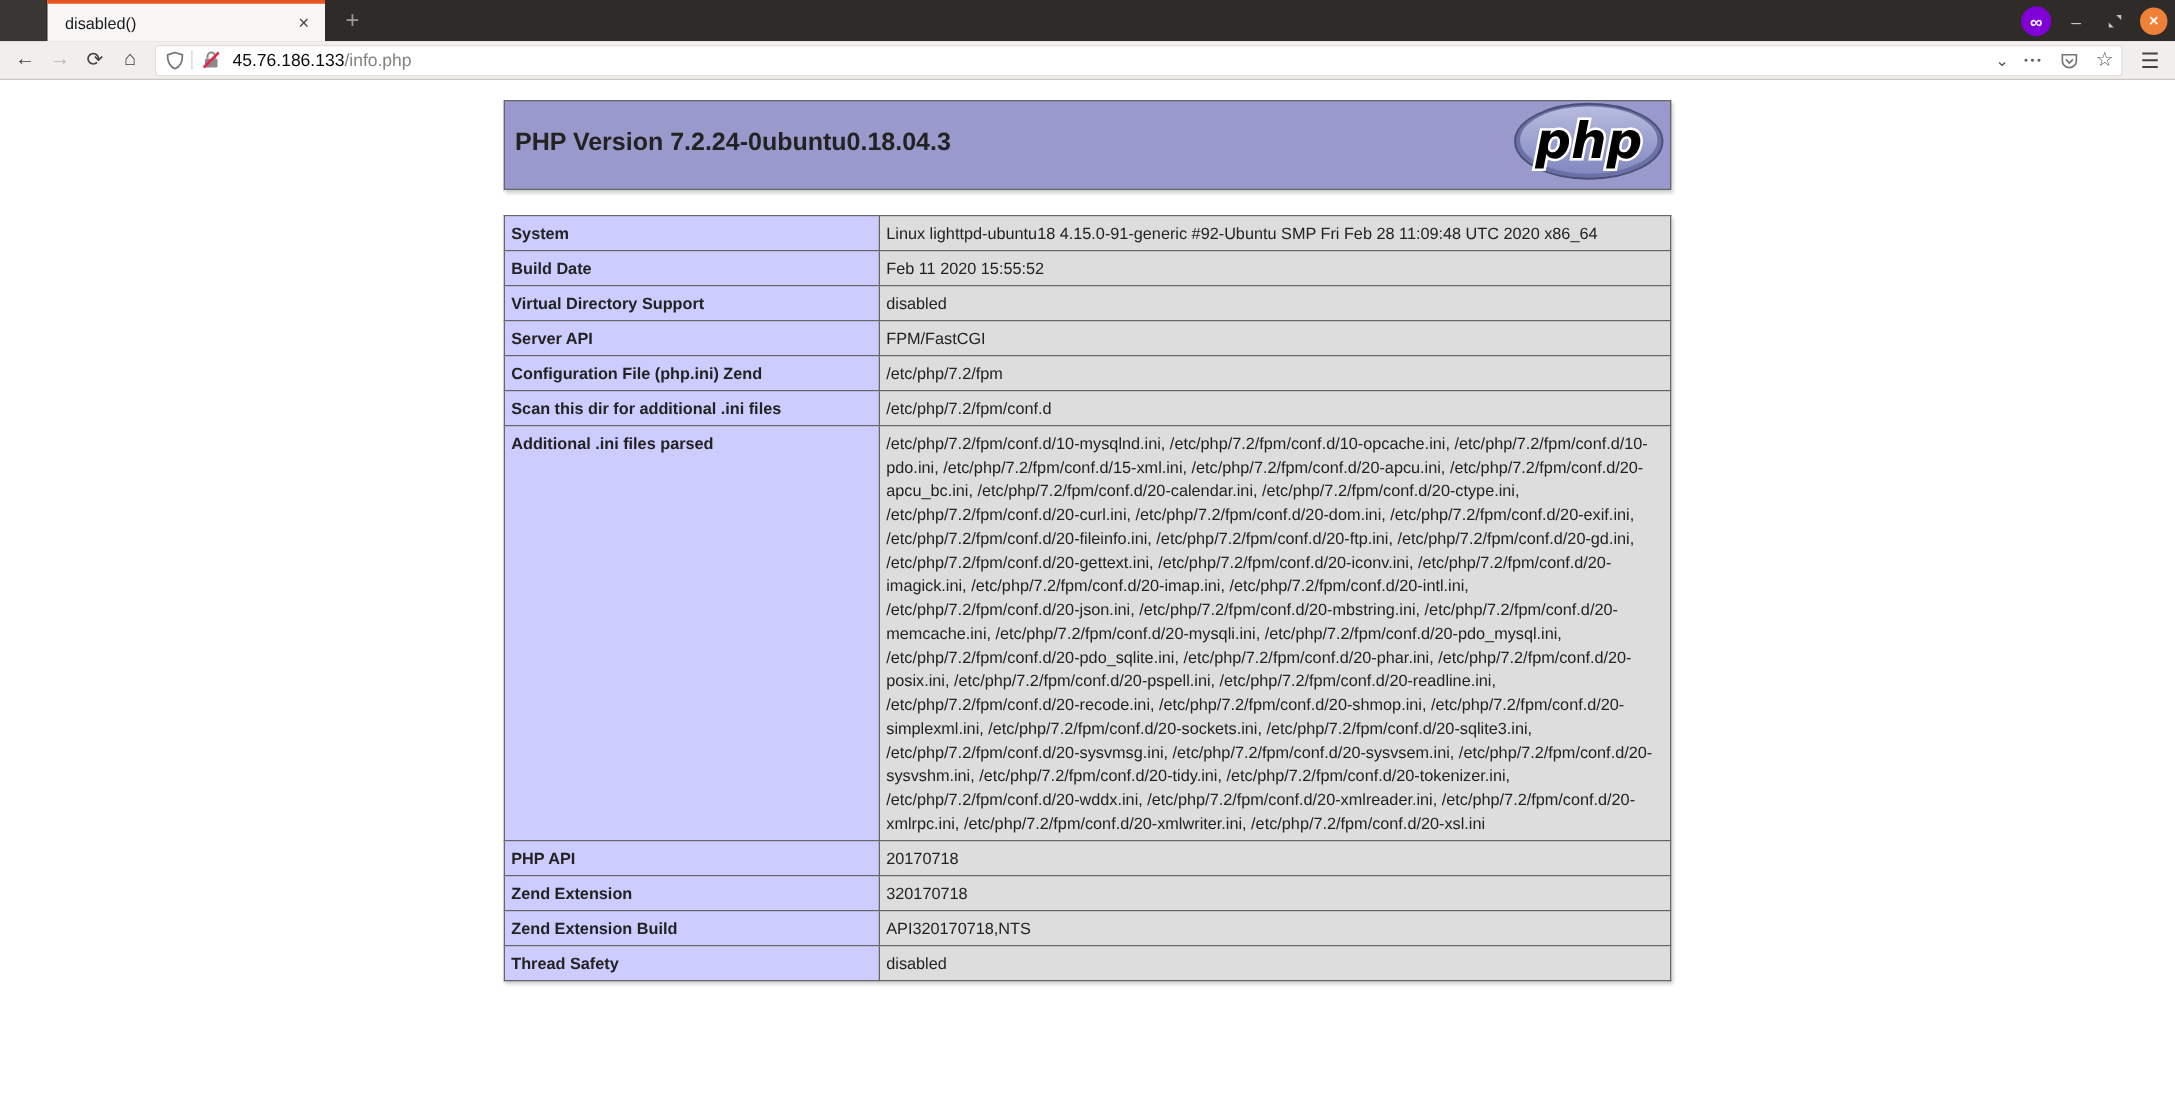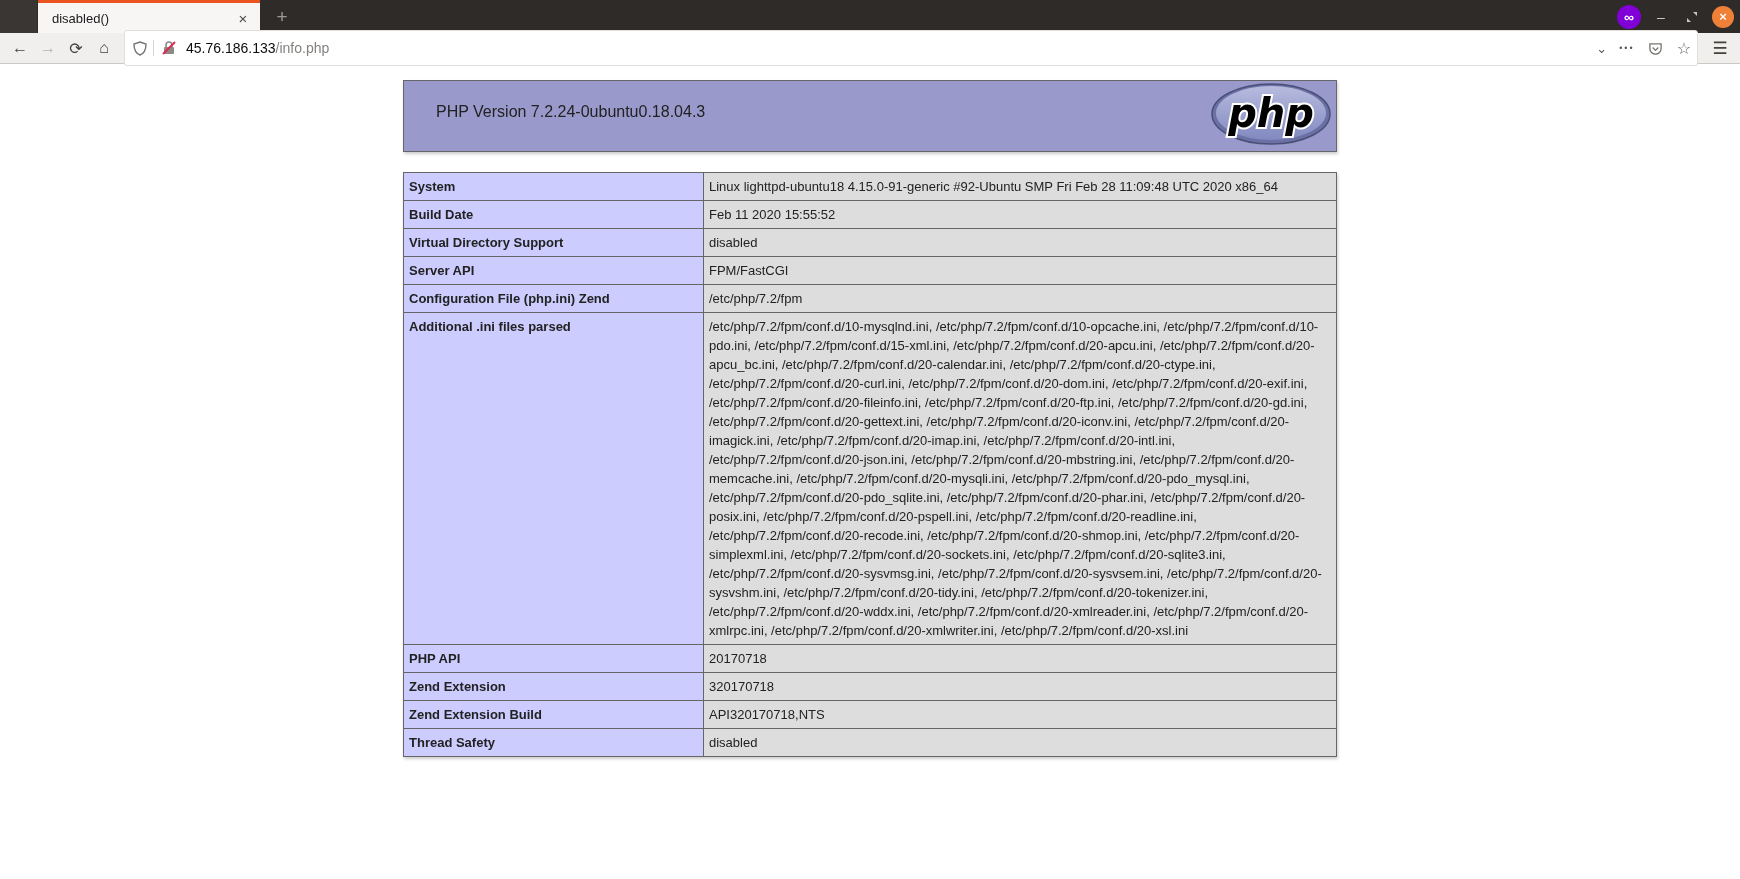--- a/index.html
+++ b/index.html
@@ -25,40 +25,40 @@
     align-items:center; justify-content:center; font-size:14px; }
   .btn-close { width:22px; height:22px; border-radius:50%; background:#ee8137; color:#fdf6f2;
     display:flex; align-items:center; justify-content:center; font-size:13px; font-weight:bold; }
 
   
   .navbar { position:relative; width:100%; height:31px; background:#f1efed;
     border-bottom:1px solid #ccc8c4; display:flex; align-items:center; padding:0 6px; }
   .nav-btn { width:28px; height:26px; display:flex; align-items:center; justify-content:center;
     font-size:16px; color:#44423f; border-radius:3px; }
   .nav-btn.disabled { color:#b7b4b0; }
-  .urlbar { flex:1; height:36px; margin:0 8px 0 6px; background:#fff;
+  .urlbar { flex:1; height:25px; margin:0 8px 0 6px; background:#fff;
     border:1px solid #e2dfdb; border-radius:3px; display:flex; align-items:center; padding:0 6px; }
   .urlbar .icon16 { width:18px; height:18px; display:flex; align-items:center;
     justify-content:center; }
   .urlbar .sep { width:1px; height:16px; background:#d6d3cf; margin:0 6px 0 4px; }
   .url-text { flex:1; font-size:14px; margin-left:8px; white-space:nowrap; overflow:hidden; }
   .url-host { color:#0c0c0d; }
   .url-path { color:#85827e; }
   .urlbar-right { display:flex; align-items:center; gap:12px; color:#5c5a57; }
   .chev { font-size:13px; color:#5c5a57; }
   .dots { font-size:9px; letter-spacing:2px; color:#5c5a57; }
   .hamburger { width:28px; height:26px; display:flex; align-items:center; justify-content:center;
     font-size:17px; color:#44423f; }
 
   
   .content { width:100%; height:814px; background:#fff; color:#222; overflow:hidden; }
   .center-col { width:934px; margin:0 auto; }
   .php-header { margin-top:16px; background:#9999cc; border:1px solid #666;
     box-shadow:1px 2px 3px #ccc; padding:5px 8px; height:72px; position:relative; }
-  .php-header h1 { font-size:16px; font-weight:normal; color:#222; padding-top:17px;margin-left:24px; }
+  .php-header h1 { font-size:20px; font-weight:bold; color:#222; padding-top:17px; }
   .php-logo { position:absolute; right:4px; bottom:1px; }
 
   table.info { width:934px; margin:20px auto 0; border-collapse:collapse; text-align:left;
     box-shadow:1px 2px 3px #ccc; }
   table.info td { border:1px solid #666; font-size:13px; line-height:19px;
     vertical-align:baseline; padding:4px 5px; word-wrap:break-word; }
   td.e { background:#ccccff; width:300px; font-weight:bold; }
   td.v { background:#dddddd; max-width:610px; }
 </style>
 </head>
@@ -156,20 +156,24 @@
           </tr>
         <tr>
             <td class="e">Server API</td>
             <td class="v">FPM/FastCGI</td>
           </tr>
         <tr>
             <td class="e">Configuration File (php.ini) Zend</td>
             <td class="v">/etc/php/7.2/fpm</td>
           </tr>
         <tr>
+            <td class="e">Scan this dir for additional .ini files</td>
+            <td class="v">/etc/php/7.2/fpm/conf.d</td>
+          </tr>
+        <tr>
             <td class="e">Additional .ini files parsed</td>
             <td class="v">/etc/php/7.2/fpm/conf.d/10-mysqlnd.ini, /etc/php/7.2/fpm/conf.d/10-opcache.ini, /etc/php/7.2/fpm/conf.d/10-pdo.ini, /etc/php/7.2/fpm/conf.d/15-xml.ini, /etc/php/7.2/fpm/conf.d/20-apcu.ini, /etc/php/7.2/fpm/conf.d/20-apcu_bc.ini, /etc/php/7.2/fpm/conf.d/20-calendar.ini, /etc/php/7.2/fpm/conf.d/20-ctype.ini, /etc/php/7.2/fpm/conf.d/20-curl.ini, /etc/php/7.2/fpm/conf.d/20-dom.ini, /etc/php/7.2/fpm/conf.d/20-exif.ini, /etc/php/7.2/fpm/conf.d/20-fileinfo.ini, /etc/php/7.2/fpm/conf.d/20-ftp.ini, /etc/php/7.2/fpm/conf.d/20-gd.ini, /etc/php/7.2/fpm/conf.d/20-gettext.ini, /etc/php/7.2/fpm/conf.d/20-iconv.ini, /etc/php/7.2/fpm/conf.d/20-imagick.ini, /etc/php/7.2/fpm/conf.d/20-imap.ini, /etc/php/7.2/fpm/conf.d/20-intl.ini, /etc/php/7.2/fpm/conf.d/20-json.ini, /etc/php/7.2/fpm/conf.d/20-mbstring.ini, /etc/php/7.2/fpm/conf.d/20-memcache.ini, /etc/php/7.2/fpm/conf.d/20-mysqli.ini, /etc/php/7.2/fpm/conf.d/20-pdo_mysql.ini, /etc/php/7.2/fpm/conf.d/20-pdo_sqlite.ini, /etc/php/7.2/fpm/conf.d/20-phar.ini, /etc/php/7.2/fpm/conf.d/20-posix.ini, /etc/php/7.2/fpm/conf.d/20-pspell.ini, /etc/php/7.2/fpm/conf.d/20-readline.ini, /etc/php/7.2/fpm/conf.d/20-recode.ini, /etc/php/7.2/fpm/conf.d/20-shmop.ini, /etc/php/7.2/fpm/conf.d/20-simplexml.ini, /etc/php/7.2/fpm/conf.d/20-sockets.ini, /etc/php/7.2/fpm/conf.d/20-sqlite3.ini, /etc/php/7.2/fpm/conf.d/20-sysvmsg.ini, /etc/php/7.2/fpm/conf.d/20-sysvsem.ini, /etc/php/7.2/fpm/conf.d/20-sysvshm.ini, /etc/php/7.2/fpm/conf.d/20-tidy.ini, /etc/php/7.2/fpm/conf.d/20-tokenizer.ini, /etc/php/7.2/fpm/conf.d/20-wddx.ini, /etc/php/7.2/fpm/conf.d/20-xmlreader.ini, /etc/php/7.2/fpm/conf.d/20-xmlrpc.ini, /etc/php/7.2/fpm/conf.d/20-xmlwriter.ini, /etc/php/7.2/fpm/conf.d/20-xsl.ini</td>
           </tr>
         <tr>
             <td class="e">PHP API</td>
             <td class="v">20170718</td>
           </tr>
         <tr>
             <td class="e">Zend Extension</td>
             <td class="v">320170718</td>

